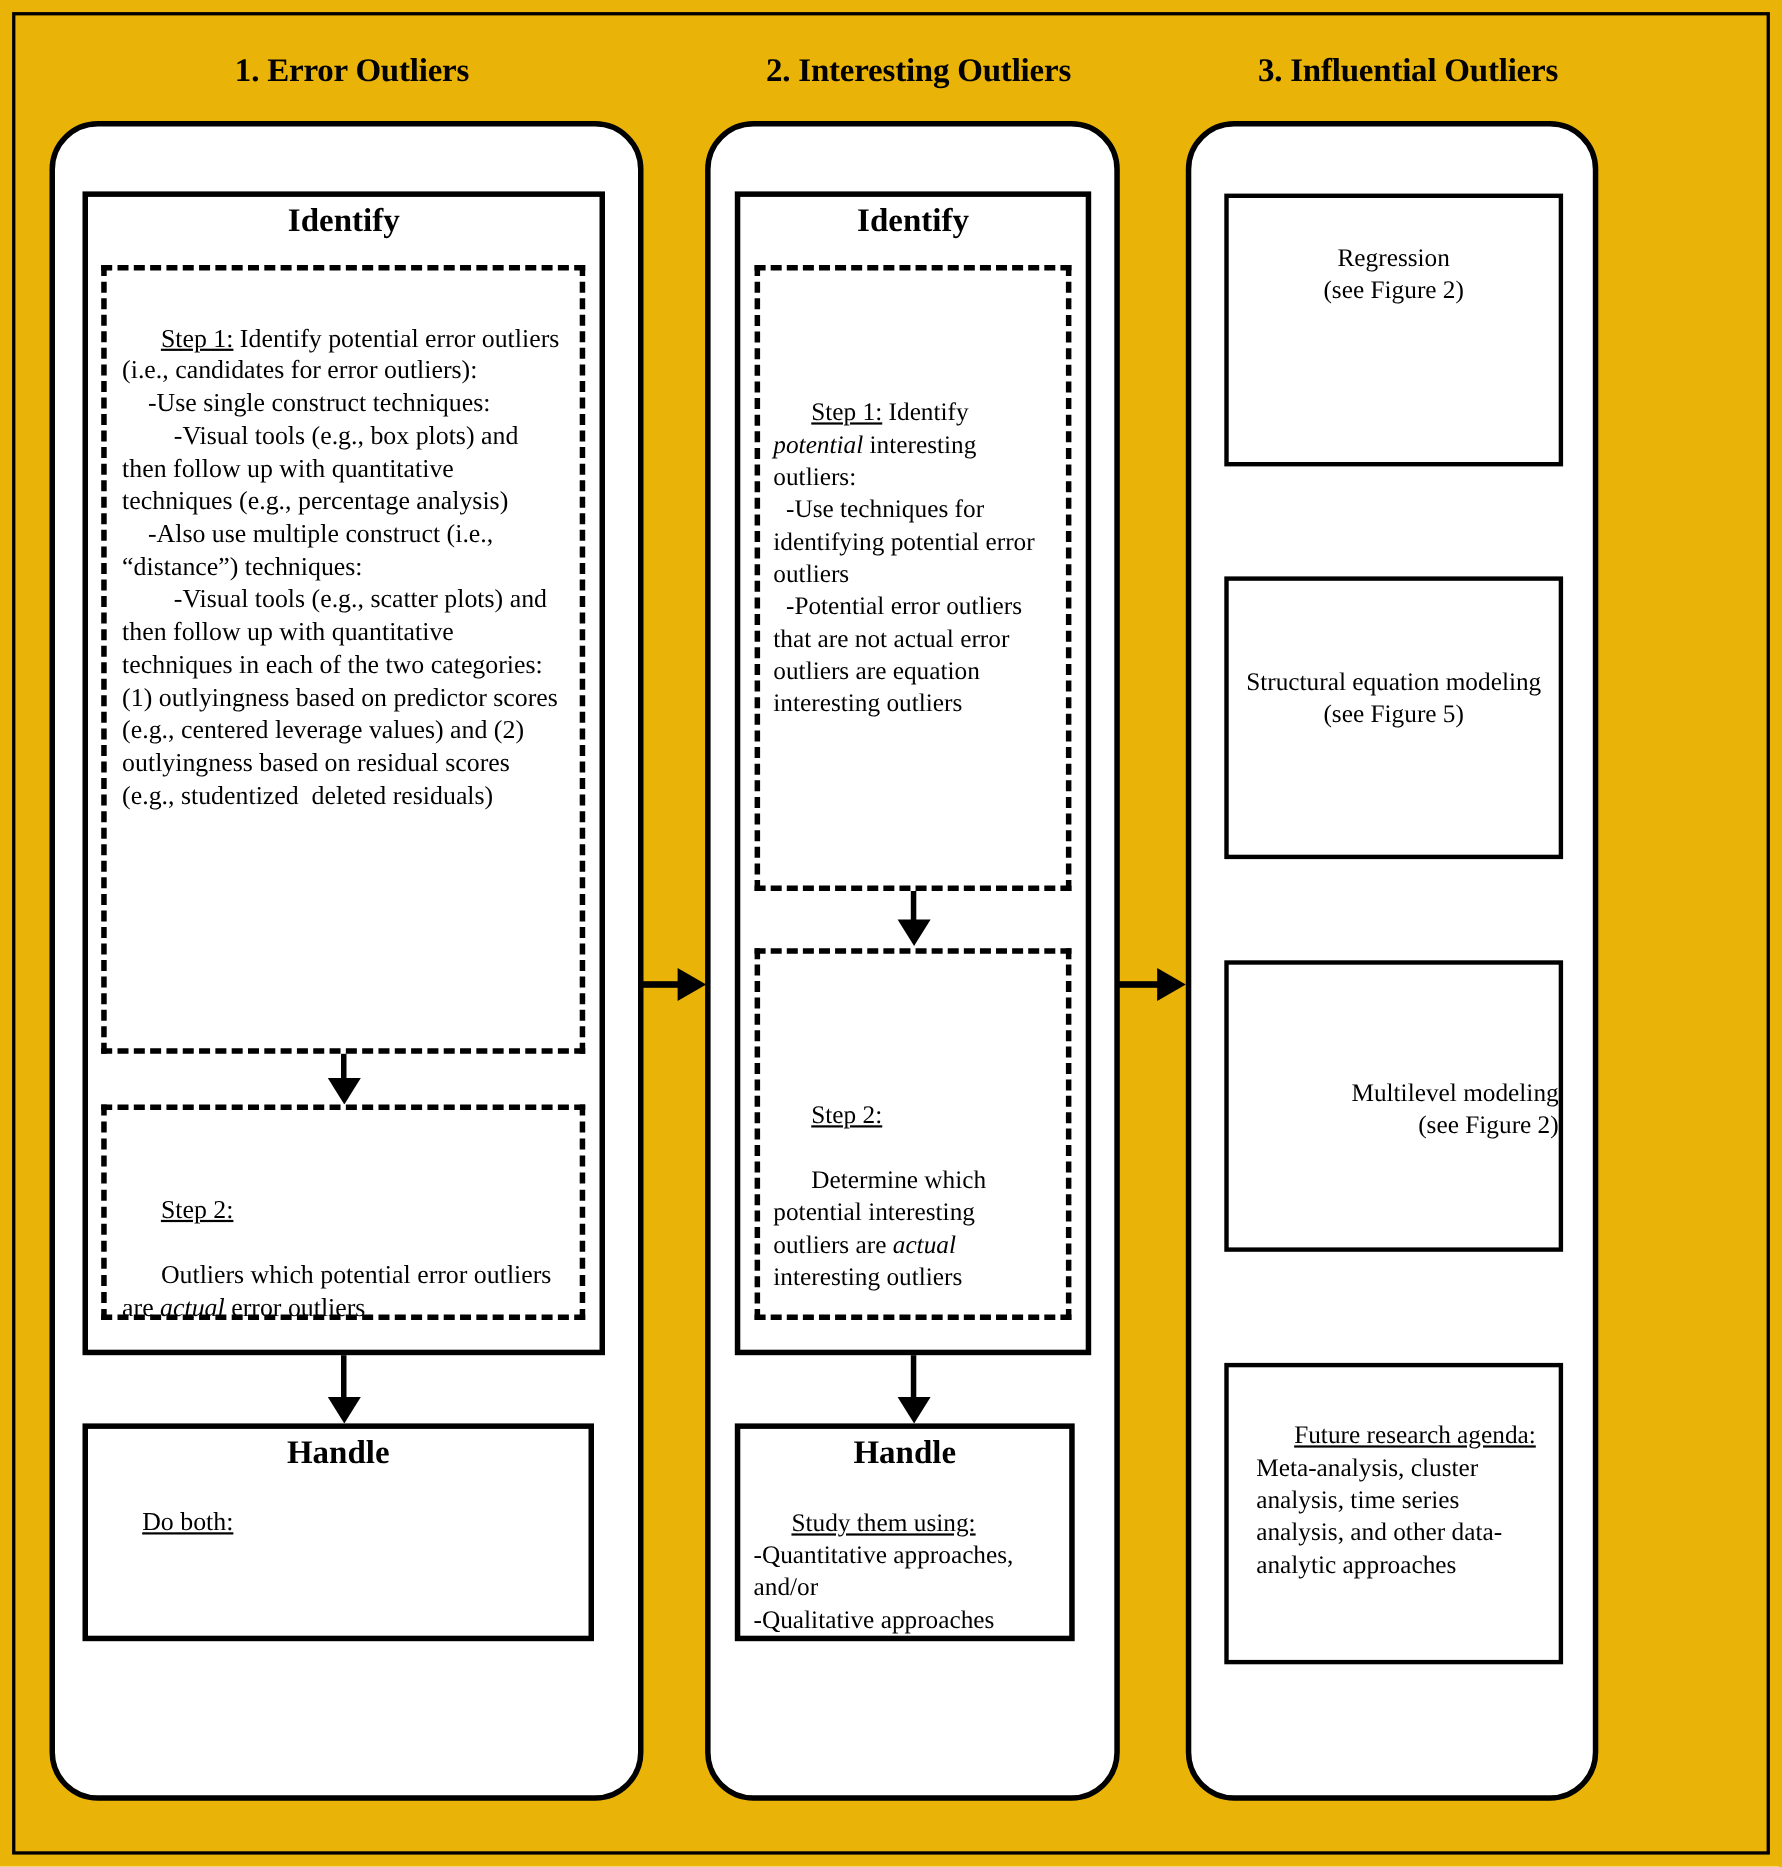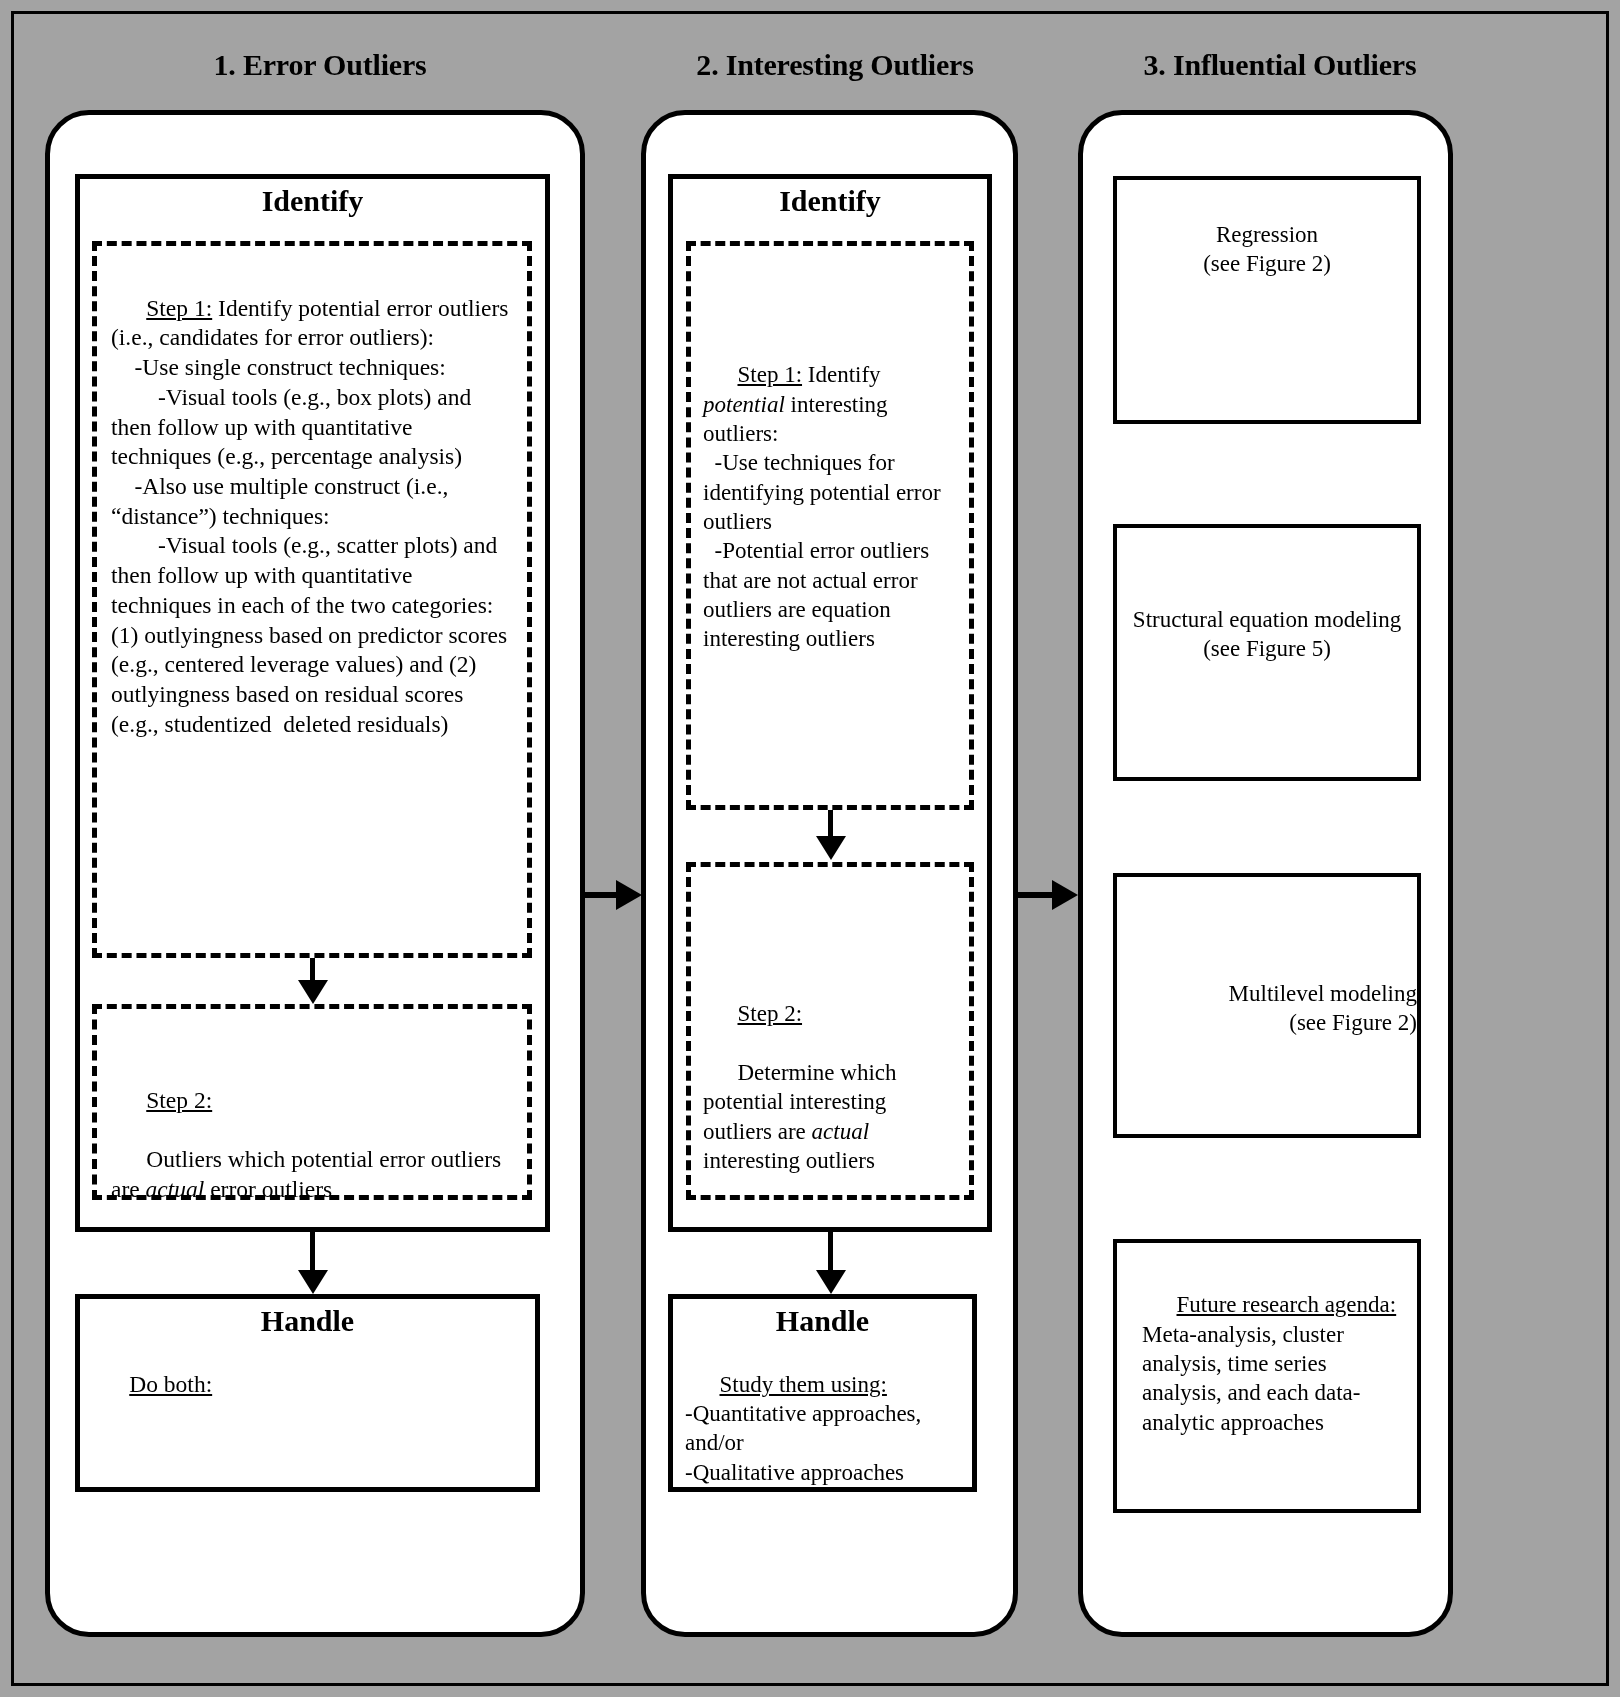--- a/index.html
+++ b/index.html
@@ -9,21 +9,21 @@
   }
   body {
     font-family: "Liberation Serif", "DejaVu Serif", serif;
     color: #000000;
   }
   #figure {
     position: relative;
     width: 1620px;
     height: 1697px;
     box-sizing: border-box;
-    background: #a3a3a3;
+    background: #eab308;
     overflow: hidden;
   }
   .outer-frame {
     position: absolute;
     left: 11px;
     top: 11px;
     width: 1598px;
     height: 1675px;
     box-sizing: border-box;
     border: 3px solid #000000;
@@ -262,17 +262,17 @@
 (see Figure 5)</div>
   </div>
 
   <div class="thin-box" style="left:1113px; top:873px; width:308px; height:265px;">
     <div class="centered-text" style="padding-top:102px;text-align:right;">Multilevel modeling
 (see Figure 2)</div>
   </div>
 
   <div class="thin-box" style="left:1113px; top:1239px; width:308px; height:274px;">
     <div class="body-text-sm" style="padding:18px 8px 0 25px;">
-      <span class="u">Future research agenda:</span><br><span>Meta-analysis, cluster analysis, time series analysis, and each data-analytic approaches</span>
+      <span class="u">Future research agenda:</span><br><span>Meta-analysis, cluster analysis, time series analysis, and other data-analytic approaches</span>
     </div>
   </div>
 
 </div>
 
 </body></html>

